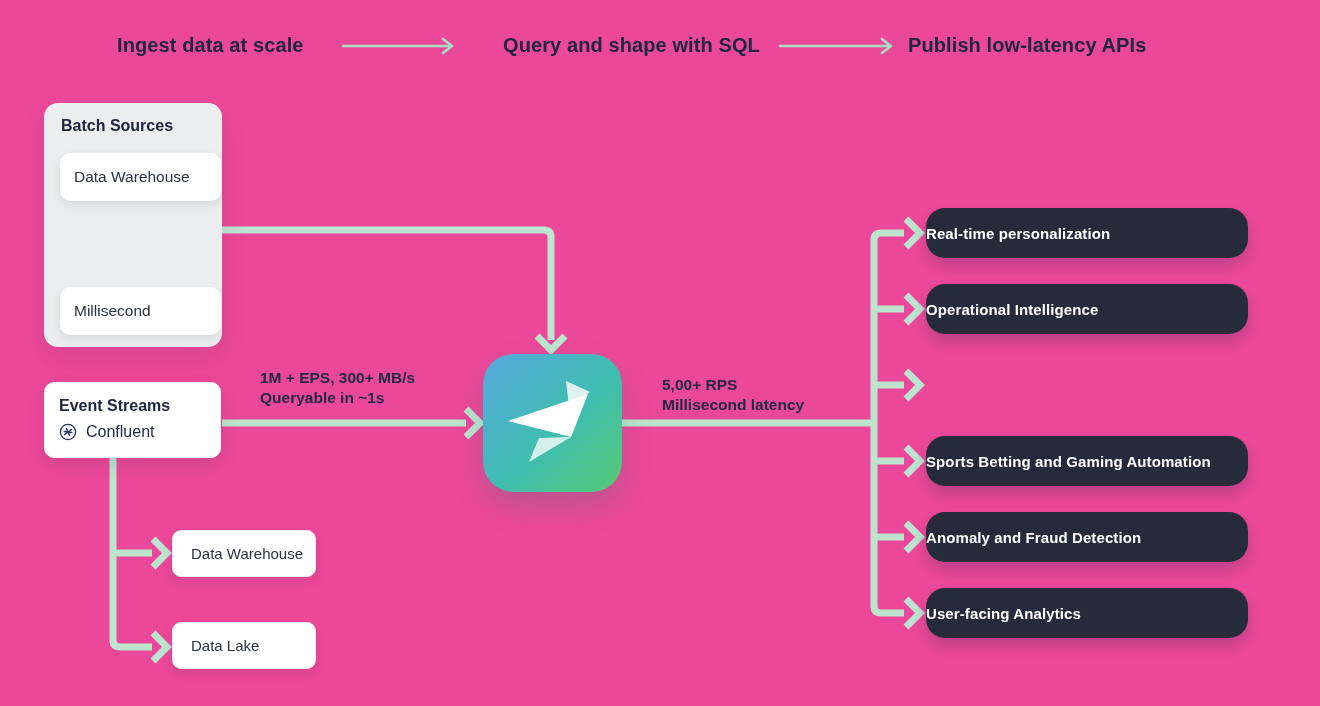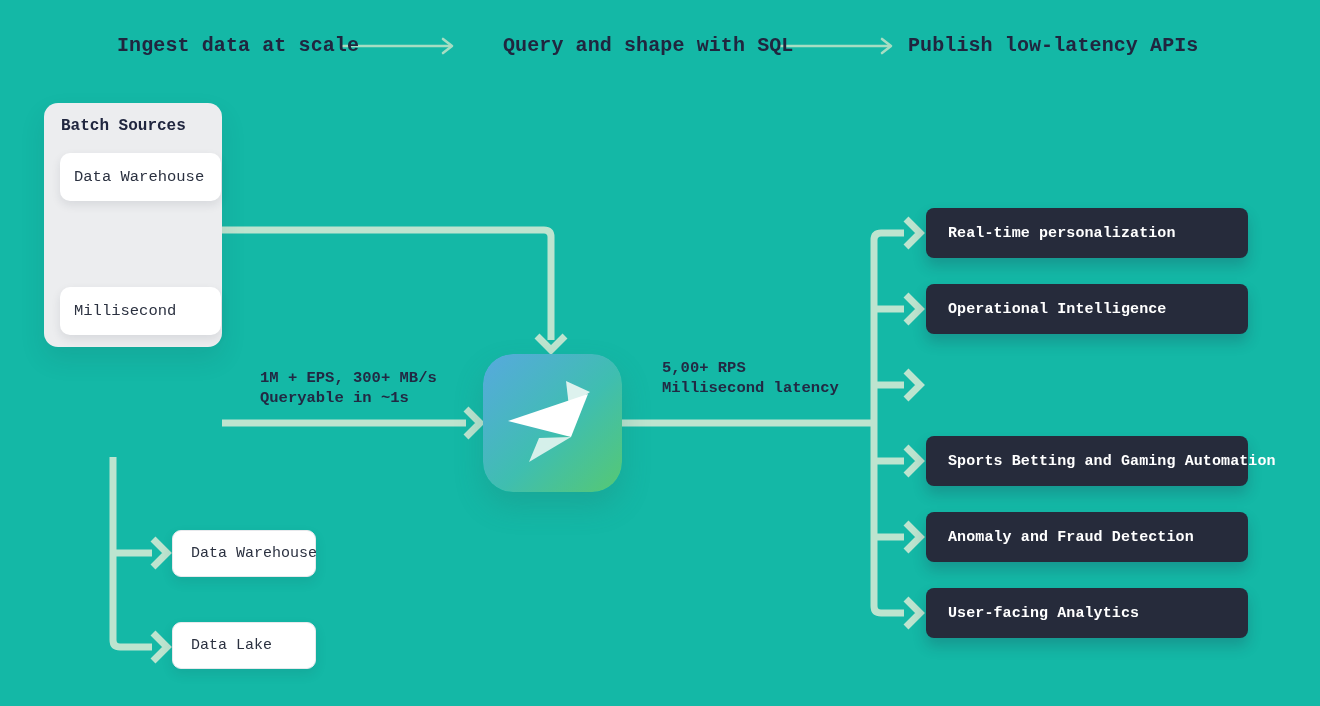--- a/index.html
+++ b/index.html
@@ -7,41 +7,41 @@
     --arrow-thin: #a6ddc3;
     --text-dark: #20263f;
     --dark-box-bg: #262b3b;
     --dark-box-text: #ffffff;
     --group-bg: #ecedef;
     --card-bg: #ffffff;
     --confluent: #2b3a66;
   }
   html,body{margin:0;padding:0;background:#ffffff;}
   body{font-family:"Liberation Sans","DejaVu Sans",sans-serif;}
-  #canvas{position:relative;width:1320px;height:706px;background:#14b8a6;overflow:hidden;font-family:Liberation Mono, monospace;}
+  #canvas{position:relative;width:1320px;height:706px;background:#ec4899;overflow:hidden;}
   svg.connectors{position:absolute;left:0;top:0;width:1320px;height:706px;pointer-events:none;}
 
   .stage-title{position:absolute;top:34px;font-size:20px;font-weight:700;color:var(--text-dark);letter-spacing:.1px;white-space:nowrap;}
 
   .group{position:absolute;background:var(--group-bg);border-radius:14px;box-shadow:0 12px 26px rgba(30,38,62,.10);}
   .group-title{font-size:16px;font-weight:700;color:var(--text-dark);padding:14px 0 0 17px;}
   .card{position:absolute;background:var(--card-bg);border-radius:10px;box-shadow:0 4px 10px rgba(30,38,62,.10);
         display:flex;align-items:center;padding-left:14px;font-size:15.5px;color:#2b3140;}
 
   .event-card{position:absolute;background:var(--card-bg);border-radius:10px;
         box-shadow:0 8px 18px rgba(30,38,62,.12);border:1px solid #f0f1f3;box-sizing:border-box;padding:14px 0 0 14px;}
   .event-title{font-size:16px;font-weight:700;color:var(--text-dark);}
   .event-provider{display:flex;align-items:center;gap:9px;margin-top:8px;font-size:16px;color:#242b3d;}
 
   .logo{position:absolute;border-radius:30px;box-shadow:0 14px 28px rgba(40,120,110,.25);}
 
   .metric{position:absolute;font-size:15.5px;font-weight:700;color:#222943;line-height:20px;white-space:nowrap;}
 
-  .usecase{position:absolute;left:926px;width:322px;height:50px;background:var(--dark-box-bg);border-radius:8px;
-        box-shadow:0 8px 14px rgba(30,38,62,.22);display:flex;align-items:center;padding-left:22px;box-sizing:border-box;
+  .usecase{position:absolute;left:926px;width:322px;height:50px;background:var(--dark-box-bg);border-radius:19px;
+        box-shadow:0 8px 14px rgba(30,38,62,.22);display:flex;align-items:center;box-sizing:border-box;
         color:var(--dark-box-text);font-size:15px;font-weight:700;letter-spacing:.1px;white-space:nowrap;}
 
   .sink{position:absolute;left:172px;width:144px;height:47px;background:#ffffff;border:1px solid #e7e9ec;border-radius:9px;
         box-shadow:0 5px 12px rgba(30,38,62,.10);display:flex;align-items:center;padding-left:18px;box-sizing:border-box;
         font-size:15px;color:#2b3140;white-space:nowrap;}
 </style>
 </head>
 <body>
 
 <div id="canvas">
@@ -86,26 +86,43 @@
   <div class="stage-title" style="left:117px">Ingest data at scale</div>
   <div class="stage-title" style="left:503px">Query and shape with SQL</div>
   <div class="stage-title" style="left:908px">Publish low-latency APIs</div>
 
   <div class="group" style="left:44px;top:103px;width:178px;height:244px;">
     <div class="group-title">Batch Sources</div>
   </div>
   <div class="card" style="left:60px;top:153px;width:147px;height:48px;">Data Warehouse</div>
   <div class="card" style="left:60px;top:287px;width:147px;height:48px;">Millisecond</div>
 
+  <div class="event-card" style="left:44px;top:382px;width:177px;height:76px;">
+    <div class="event-title">Event Streams</div>
+    <div class="event-provider">
+      <svg width="18" height="18" viewBox="0 0 18 18">
+        <circle cx="9" cy="9" r="7.6" fill="none" stroke="var(--confluent)" stroke-width="1.4"></circle>
+        <g stroke="var(--confluent)" stroke-width="1.5" stroke-linecap="round">
+          <path d="M 9 9 L 12.4 6.4"></path>
+          <path d="M 9 9 L 12.8 9.6"></path>
+          <path d="M 9 9 L 10.6 12.4"></path>
+          <path d="M 9 9 L 5.6 11.6"></path>
+          <path d="M 9 9 L 5.2 8.4"></path>
+          <path d="M 9 9 L 7.4 5.6"></path>
+        </g>
+      </svg>
+      <span>Confluent</span>
+    </div>
+  </div>
 
   <div class="metric" style="left:260px;top:368px;">
     <div>1M + EPS, 300+ MB/s</div>
     <div>Queryable in ~1s</div>
   </div>
-  <div class="metric" style="left:662px;top:358px;">
+  <div class="metric" style="left:662px;top:375px;">
     <div>5,00+ RPS</div>
     <div>Millisecond latency</div>
   </div>
 
   <svg class="logo" style="left:483px;top:354px;" width="139" height="138" viewBox="0 0 139 138">
     <defs>
       <linearGradient id="lg" x1="0" y1="0" x2="1" y2="1">
         <stop offset="0" stop-color="#57a9de"></stop>
         <stop offset="0.55" stop-color="#3fbeb0"></stop>
         <stop offset="1" stop-color="#56c873"></stop>

